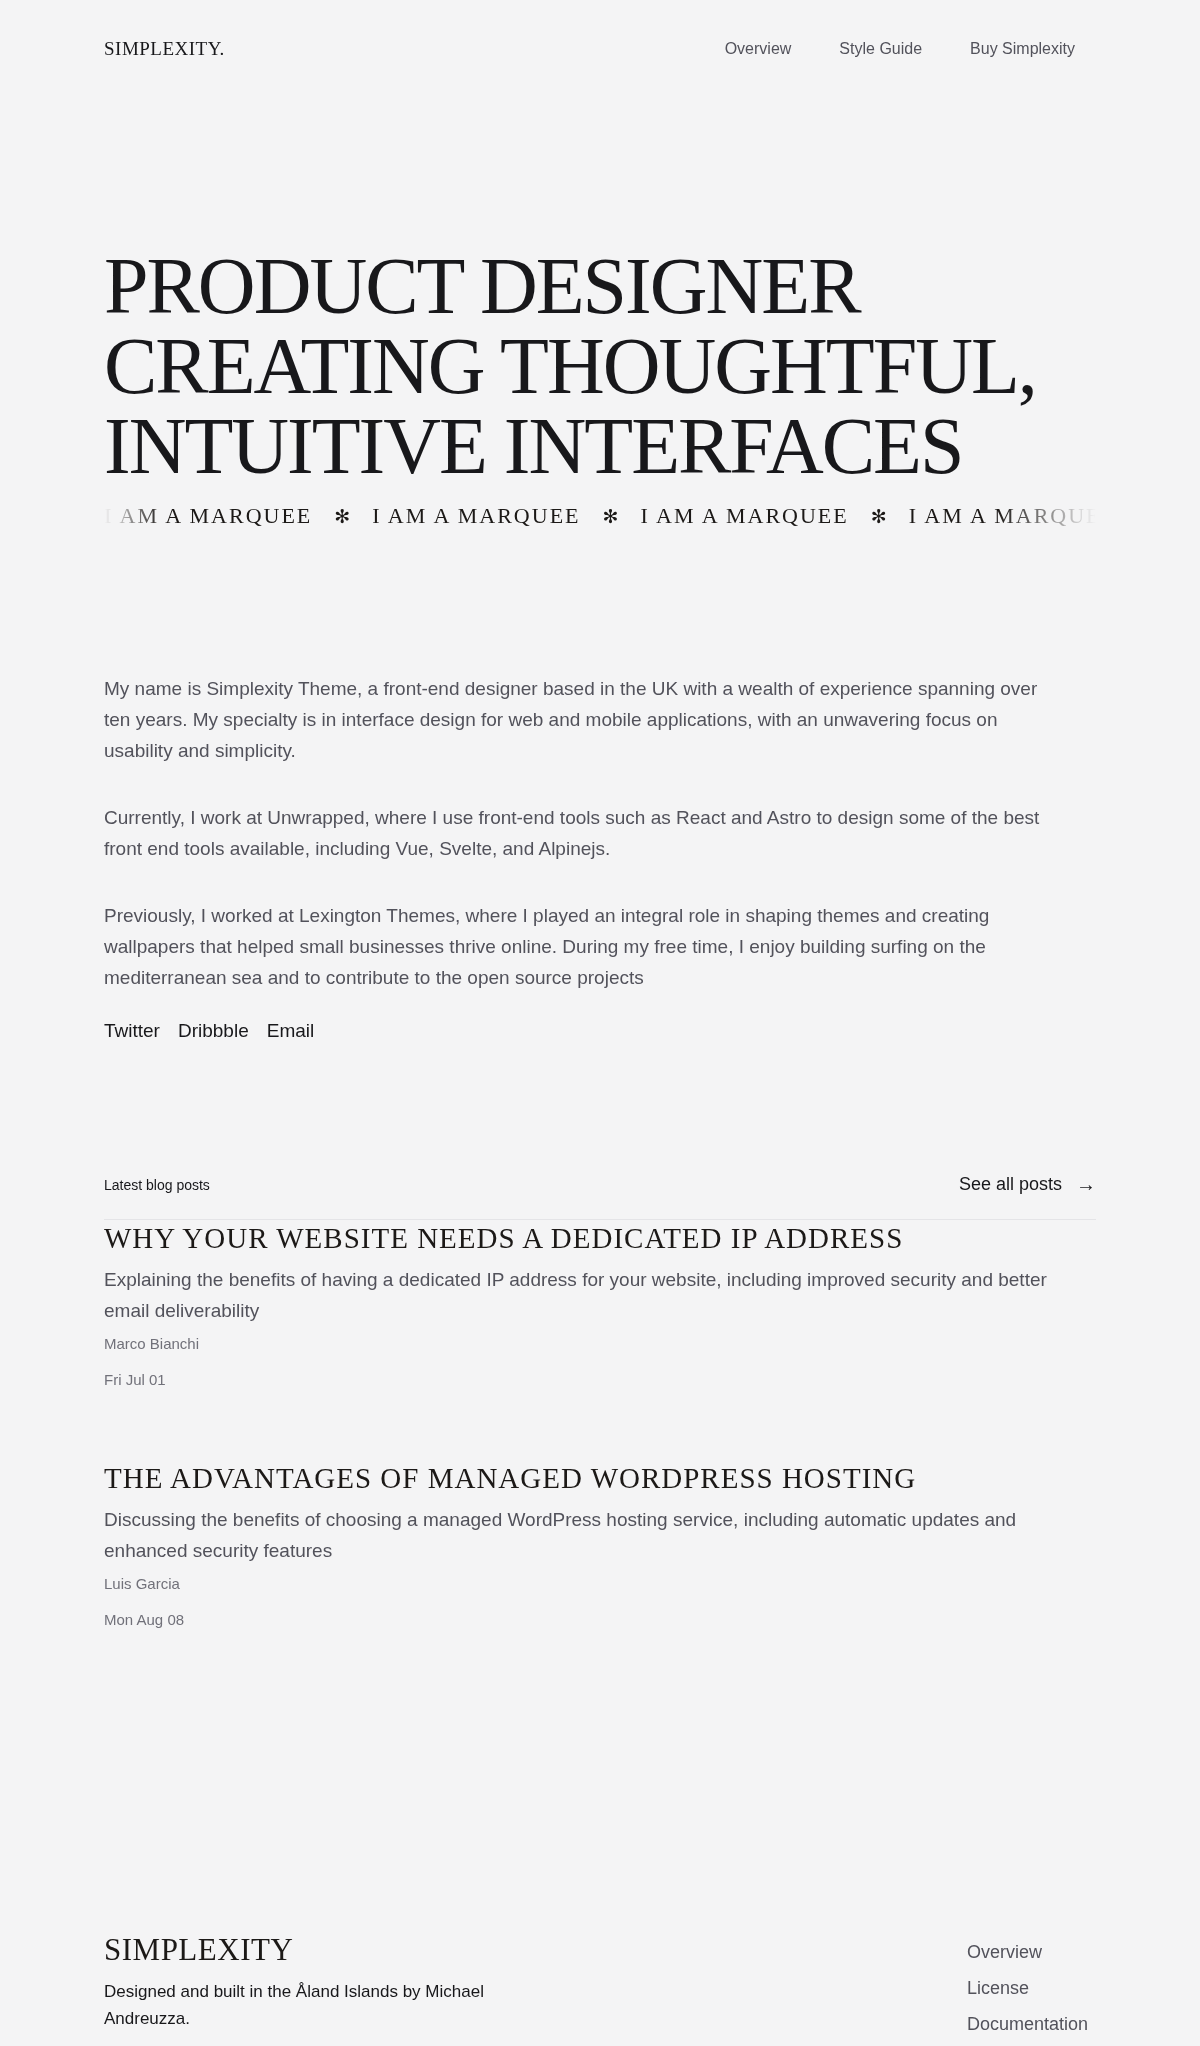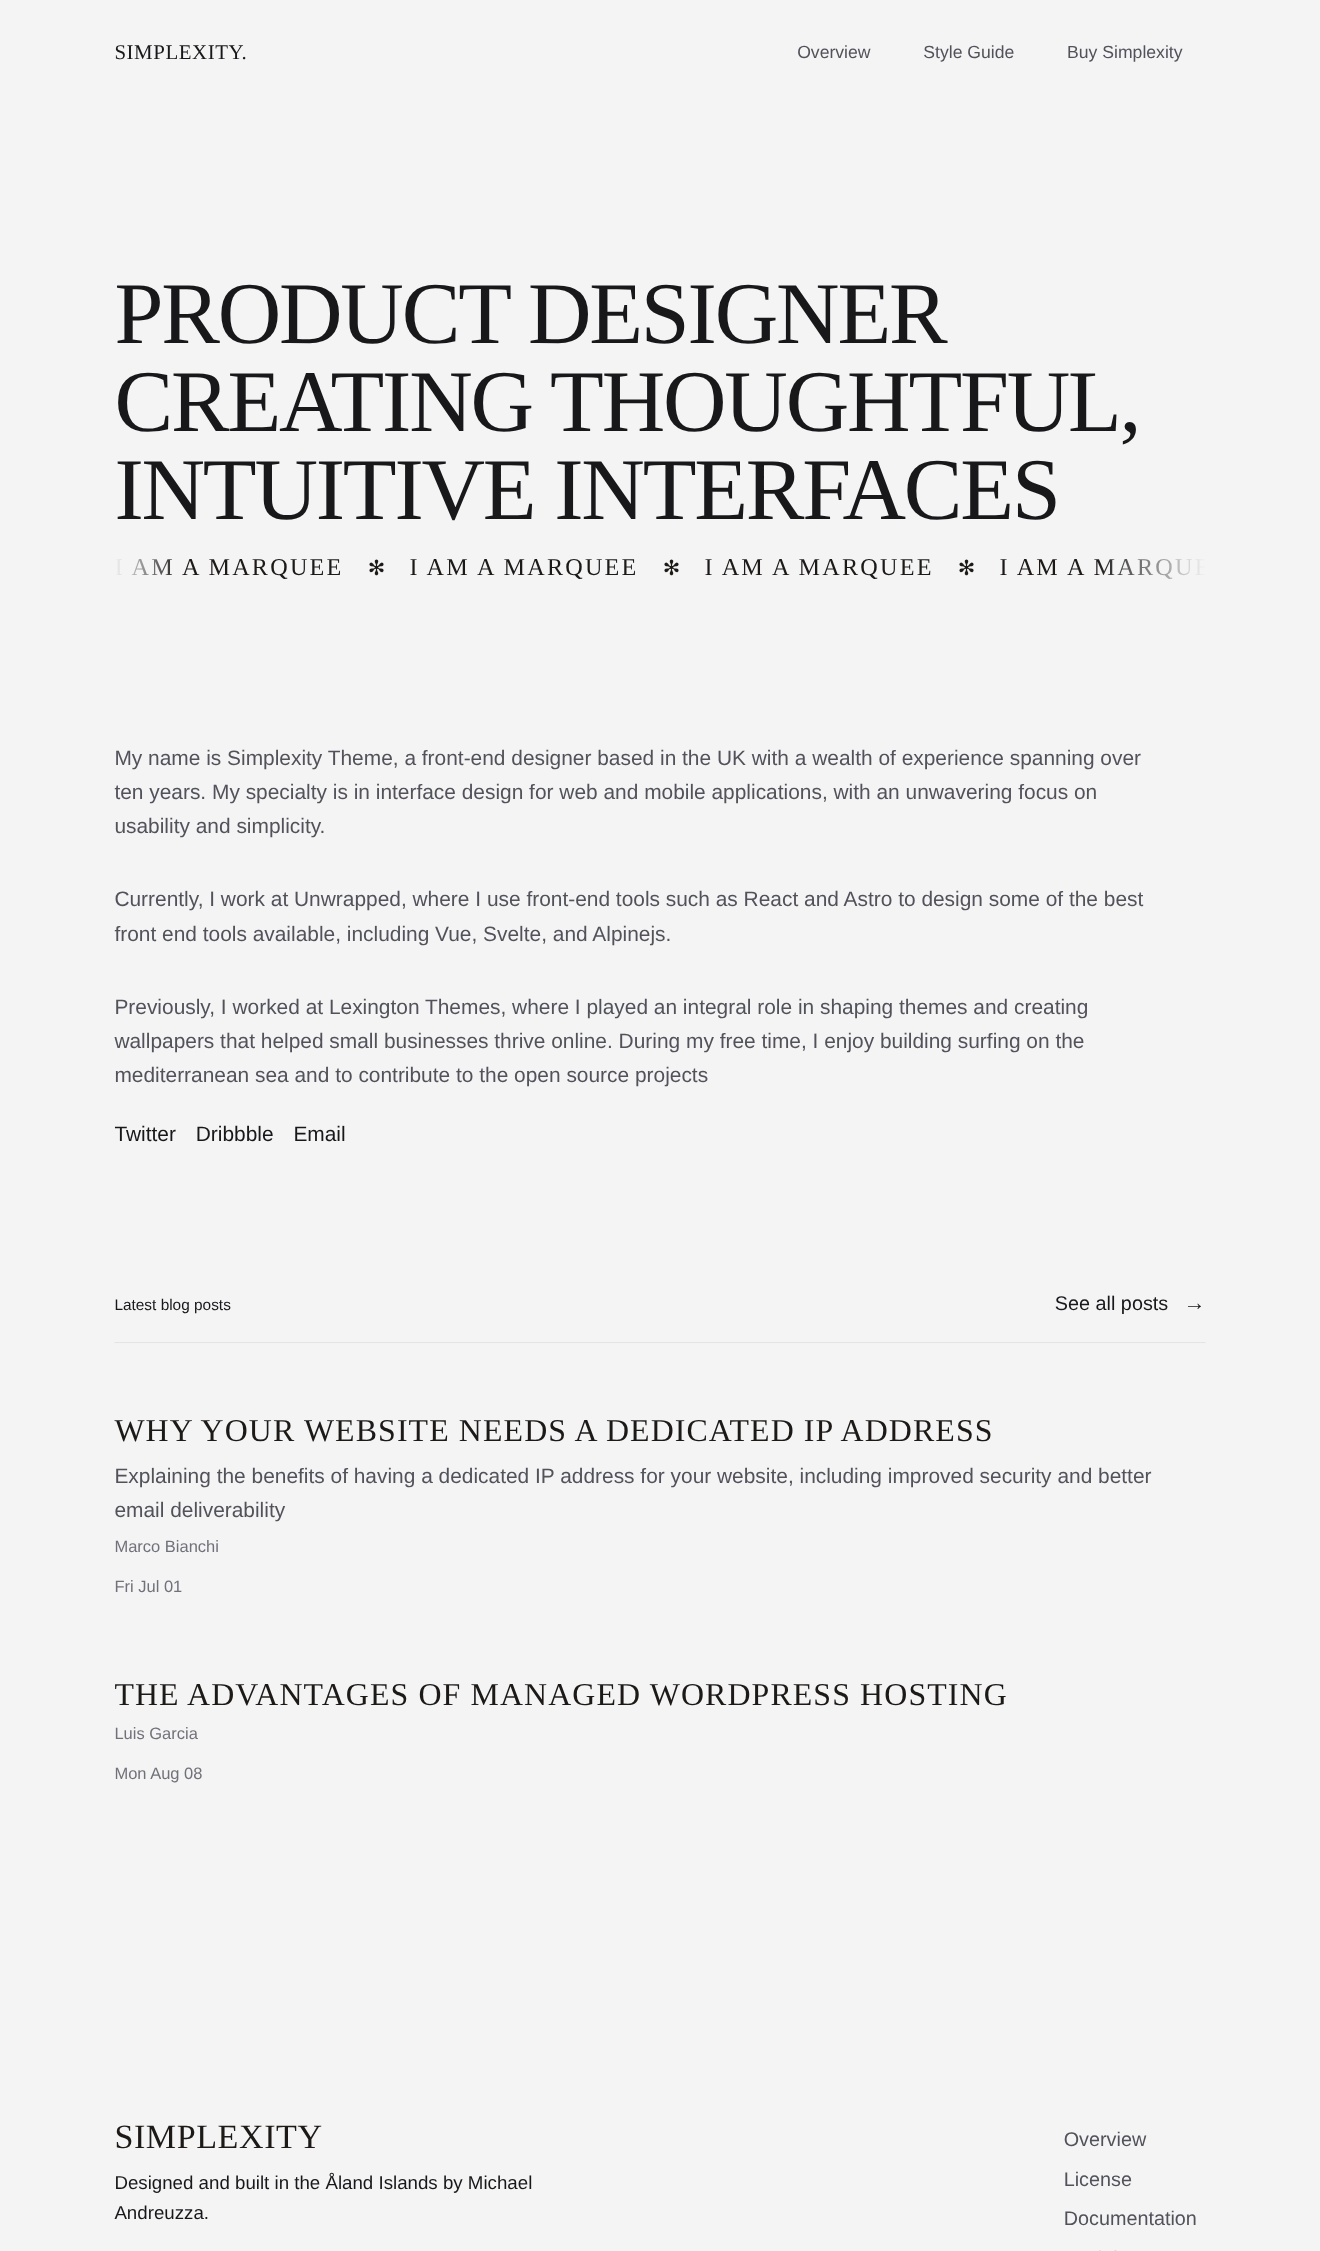--- a/index.html
+++ b/index.html
@@ -101,21 +101,21 @@
     font-size: 18px;
     color: #18181b;
     text-decoration: none;
     display: inline-flex;
     align-items: center;
     gap: 14px;
   }
   .see-all .arrow { font-size: 20px; }
   .divider { border: none; border-top: 1px solid #e4e4e7; margin-top: 20px; }
 
-  .post { margin-top: 62px; }
+  .post { }
   .post + .post { margin-top: 70px; }
   .post-title {
     font-family: "Liberation Serif", serif;
     font-weight: 400;
     font-size: 29px;
     line-height: 36px;
     letter-spacing: 1px;
     color: #1c1917;
     text-decoration: none;
     display: inline-block;
@@ -224,20 +224,21 @@
       <a href="#" class="post-title">WHY YOUR WEBSITE NEEDS A DEDICATED IP ADDRESS</a>
       <p class="post-desc">Explaining the benefits of having a dedicated IP address for your website, including improved security and better email deliverability</p>
       <div class="post-meta">
         <span>Marco Bianchi</span>
         <span>Fri Jul 01</span>
       </div>
     </article>
 
     <article class="post">
       <a href="#" class="post-title">THE ADVANTAGES OF MANAGED WORDPRESS HOSTING</a>
+      <p class="post-desc">Discussing the benefits of choosing a managed WordPress hosting service, including automatic updates and enhanced security features</p>
       <div class="post-meta">
         <span>Luis Garcia</span>
         <span>Mon Aug 08</span>
       </div>
     </article>
   </section>
 
   <footer class="site-footer">
     <div>
       <div class="footer-brand">SIMPLEXITY</div>

